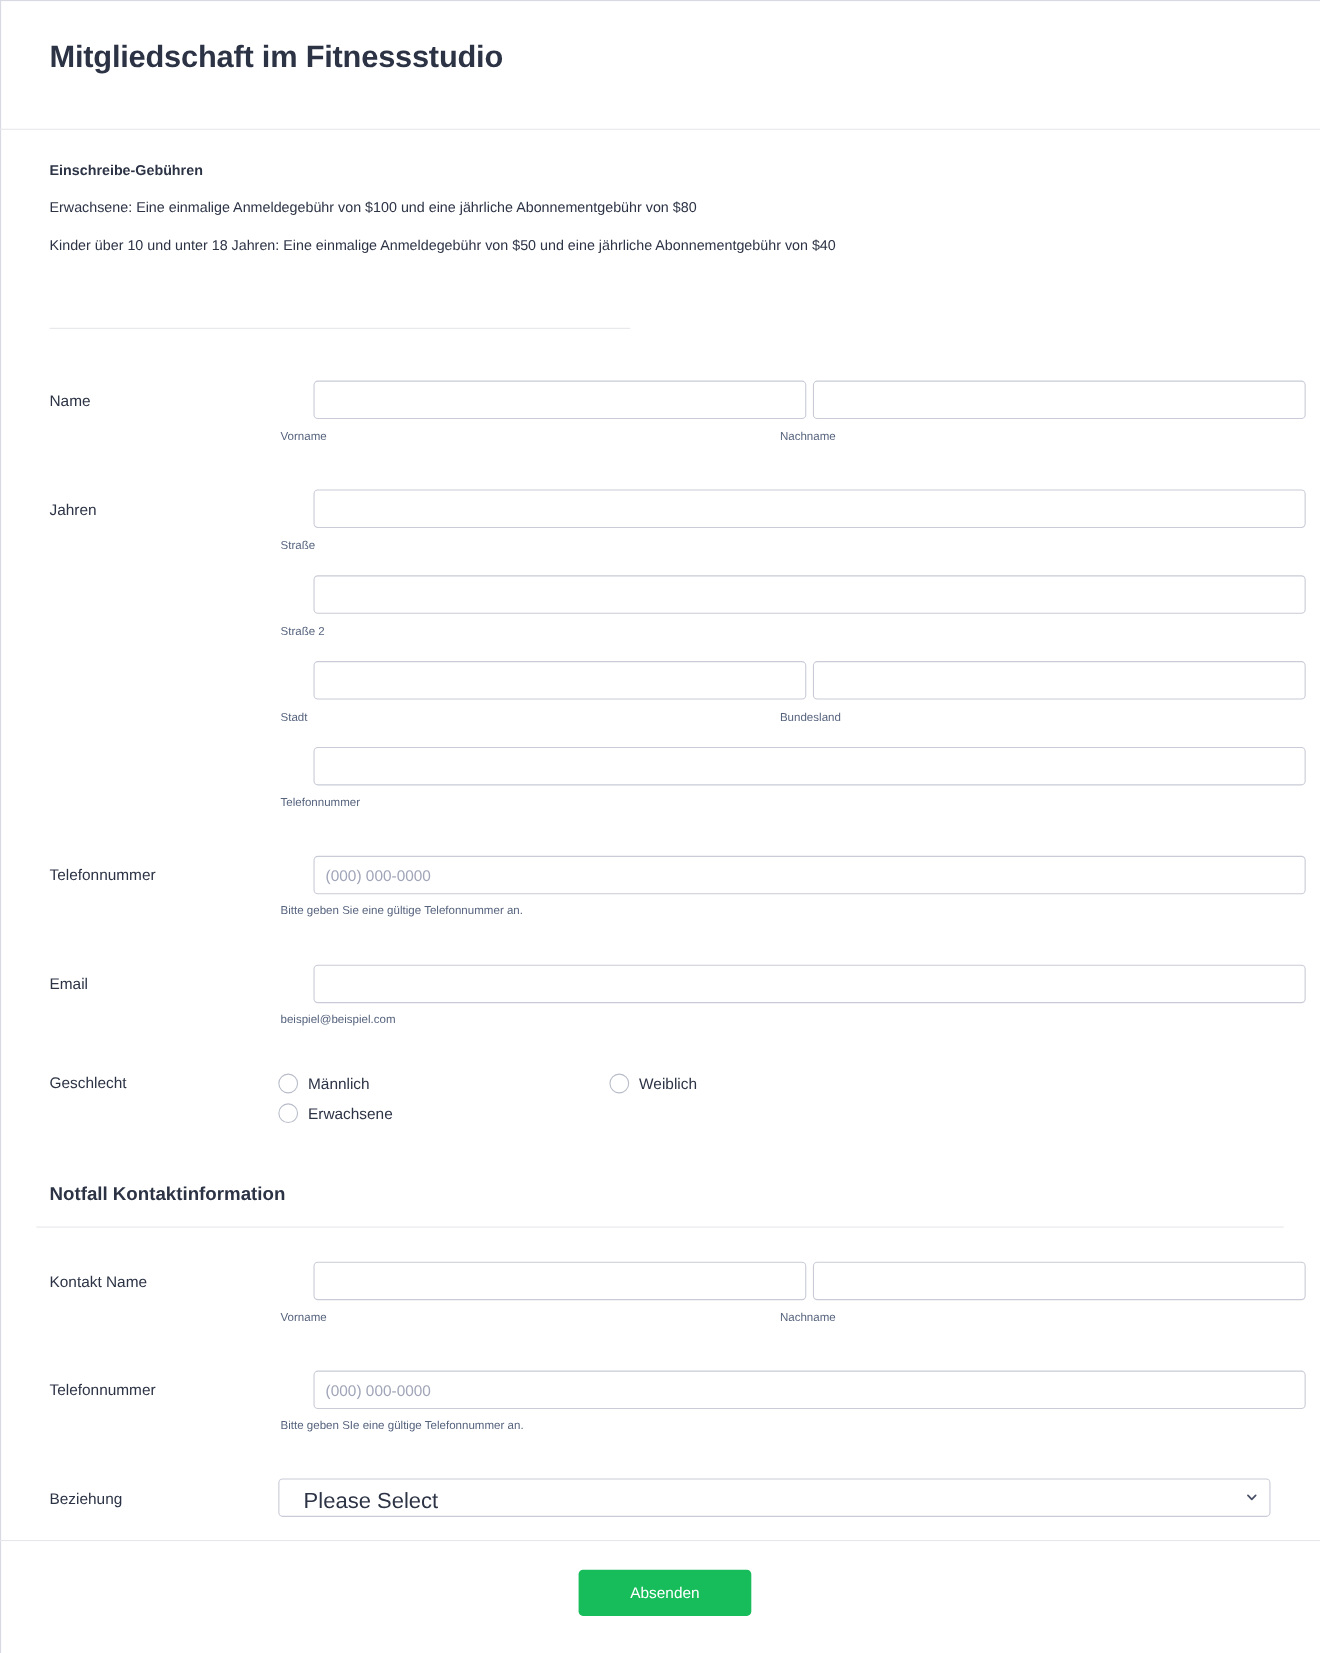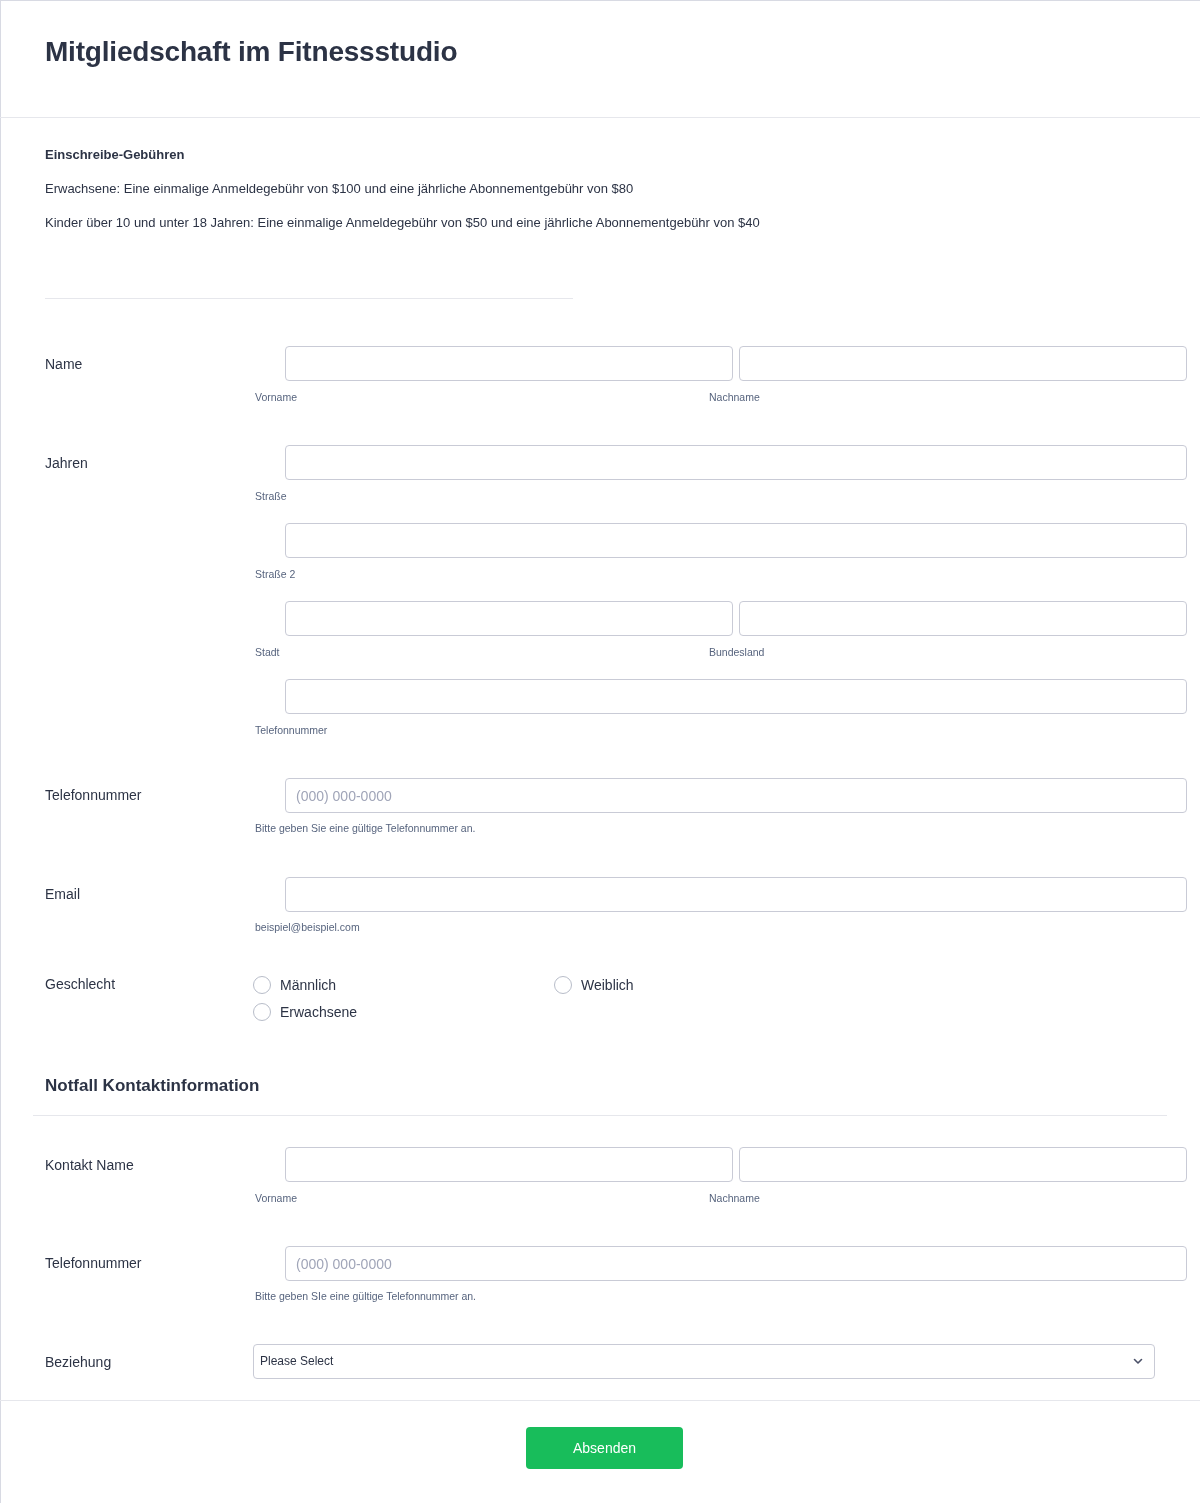--- a/index.html
+++ b/index.html
@@ -13,21 +13,21 @@
   .divider-short { position: absolute; left: 45px; top: 298px; width: 528px; height: 1px; background: #e6e7ec; }
   .label { position: absolute; left: 45px; font-size: 14px; color: #2c3345; font-weight: 400; }
   .input { position: absolute; height: 35px; border: 1px solid #c9cbd6; border-radius: 4px; background: #fff; font-size: 14px; color: #8e93a8; padding: 0 10px; line-height: 33px; }
   .sub { position: absolute; font-size: 10.5px; color: #57647e; }
   .radio { position: absolute; display: flex; align-items: center; justify-content: space-between; }
   .radio .circle { width: 18px; height: 18px; border: 1px solid #b8bdc9; border-radius: 50%; background: #fff; margin-right: 9px; }
   .radio .rlabel { font-size: 14px; color: #2c3345; }
   .section-title { position: absolute; left: 45px; top: 1076px; font-size: 17px; font-weight: 700; color: #2c3345; }
   .divider-full { position: absolute; left: 33px; top: 1115px; width: 1134px; height: 1px; background: #e6e7ec; }
   .select { position: absolute; left: 253px; top: 1344px; width: 902px; height: 35px; border: 1px solid #c9cbd6; border-radius: 4px; background: #fff; }
-  .select .value { position: absolute; left: 6px; top: 9px; font-size: 12px; color: #2c3345; }
+  .select .value { position: absolute; left: 22px; top: 9px; font-size: 20px; color: #2c3345; }
   .select .chev { position: absolute; right: 10px; top: 10px; width: 12px; height: 12px; }
   .footer-divider { position: absolute; left: 0; top: 1400px; width: 1200px; height: 1px; background: #e6e7ec; }
   .submit { position: absolute; left: 526px; top: 1427px; width: 157px; height: 42px; background: #18bd5b; border-radius: 4px; border: none; color: #ffffff; font-size: 14px; font-family: "Liberation Sans", sans-serif; text-align: center; line-height: 42px; }
 </style>
 </head>
 <body>
 
 <div class="frame"></div>
 
 <div class="header">

